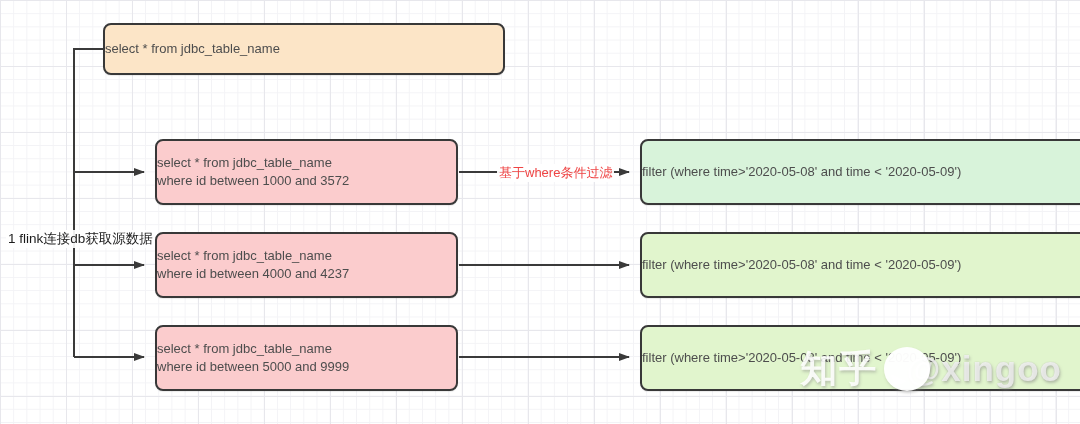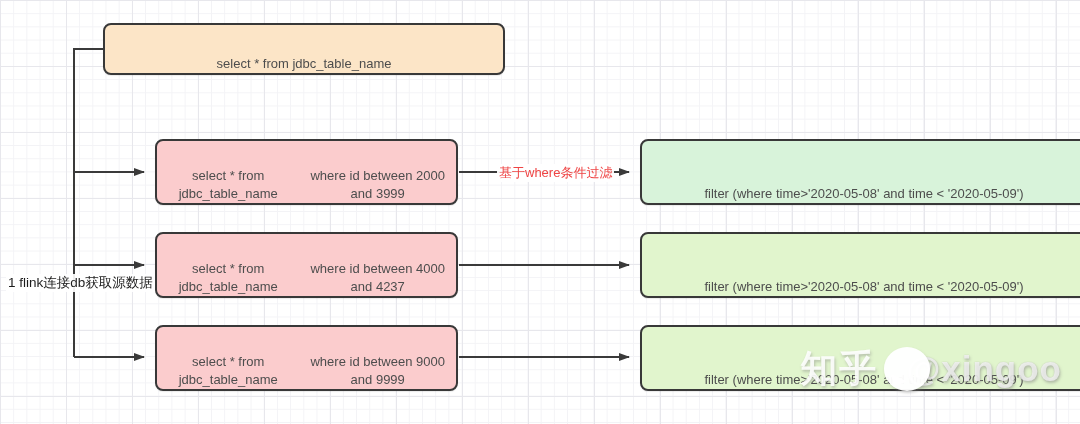--- a/index.html
+++ b/index.html
@@ -14,37 +14,37 @@
       linear-gradient(#e7e7ec 1px, transparent 1px),
       linear-gradient(90deg, #e7e7ec 1px, transparent 1px),
       linear-gradient(#f3f3f6 1px, transparent 1px),
       linear-gradient(90deg, #f3f3f6 1px, transparent 1px);
     background-size:66px 66px,66px 66px,13.2px 13.2px,13.2px 13.2px;
   }
   .edges{position:absolute;left:0;top:0;width:1080px;height:424px;pointer-events:none;}
   .node{
     position:absolute;box-sizing:border-box;
     border:2px solid #383838;border-radius:8px;
-    display:flex;flex-direction:row;align-items:flex-end;justify-content:center;
+    display:flex;flex-direction:column;align-items:flex-start;justify-content:center;
     font-size:13px;line-height:1.4;color:#4d4d4d;text-align:center;
     box-shadow:0 1px 1px rgba(0,0,0,0.08);
   }
   .node-source{left:103px;top:23px;width:402px;height:52px;}
   .node-part{left:155px;width:303px;height:66px;}
   .node-filter{left:640px;width:448px;height:66px;}
   .row1{top:139px;} .row2{top:232px;} .row3{top:325px;}
   .edge-label{
     position:absolute;left:497px;top:164px;
     background:rgba(255,255,255,0.95);padding:0 2px;
     font-size:13px;color:#ef4444;white-space:nowrap;
   }
   .left-label{
     position:absolute;left:6px;top:230px;
     background:rgba(255,255,255,0.92);padding:0 2px;
-    font-size:13.5px;color:#1c1c1c;white-space:nowrap;margin-top:44px;
+    font-size:13.5px;color:#1c1c1c;white-space:nowrap;
   }
   .watermark{
     position:absolute;right:18px;top:338px;height:62px;
     display:flex;align-items:center;gap:2px;
     pointer-events:none;
   }
   .wm-brand{
     font-size:37px;font-weight:bold;color:rgba(255,255,255,0.88);
     text-shadow:1px 2px 3px rgba(130,130,130,0.45);
     letter-spacing:2px;
@@ -84,31 +84,31 @@
     <path d="M459,265 L629,265" fill="none" stroke="#3a3a3a" stroke-width="2" marker-end="url(#arrow)"></path>
     <path d="M459,357 L629,357" fill="none" stroke="#3a3a3a" stroke-width="2" marker-end="url(#arrow)"></path>
   </svg>
 
   <div class="node node-source" style="background: rgb(252, 229, 199);">
     <div>select * from jdbc_table_name</div>
   </div>
 
   <div class="node node-part row1" style="background: rgb(251, 204, 205);">
     <div>select * from jdbc_table_name</div>
-    <div>where id between 2000 and 3999</div>
+    <div>where id between 1000 and 3572</div>
   </div>
 
   <div class="node node-part row2" style="background: rgb(251, 204, 205);">
     <div>select * from jdbc_table_name</div>
     <div>where id between 4000 and 4237</div>
   </div>
 
   <div class="node node-part row3" style="background: rgb(251, 204, 205);">
     <div>select * from jdbc_table_name</div>
-    <div>where id between 9000 and 9999</div>
+    <div>where id between 5000 and 9999</div>
   </div>
 
   <div class="node node-filter row1" style="background: rgb(216, 243, 218);">
     <div>filter (where time&gt;'2020-05-08' and time &lt; '2020-05-09')</div>
   </div>
 
   <div class="node node-filter row2" style="background: rgb(225, 245, 205);">
     <div>filter (where time&gt;'2020-05-08' and time &lt; '2020-05-09')</div>
   </div>
 

